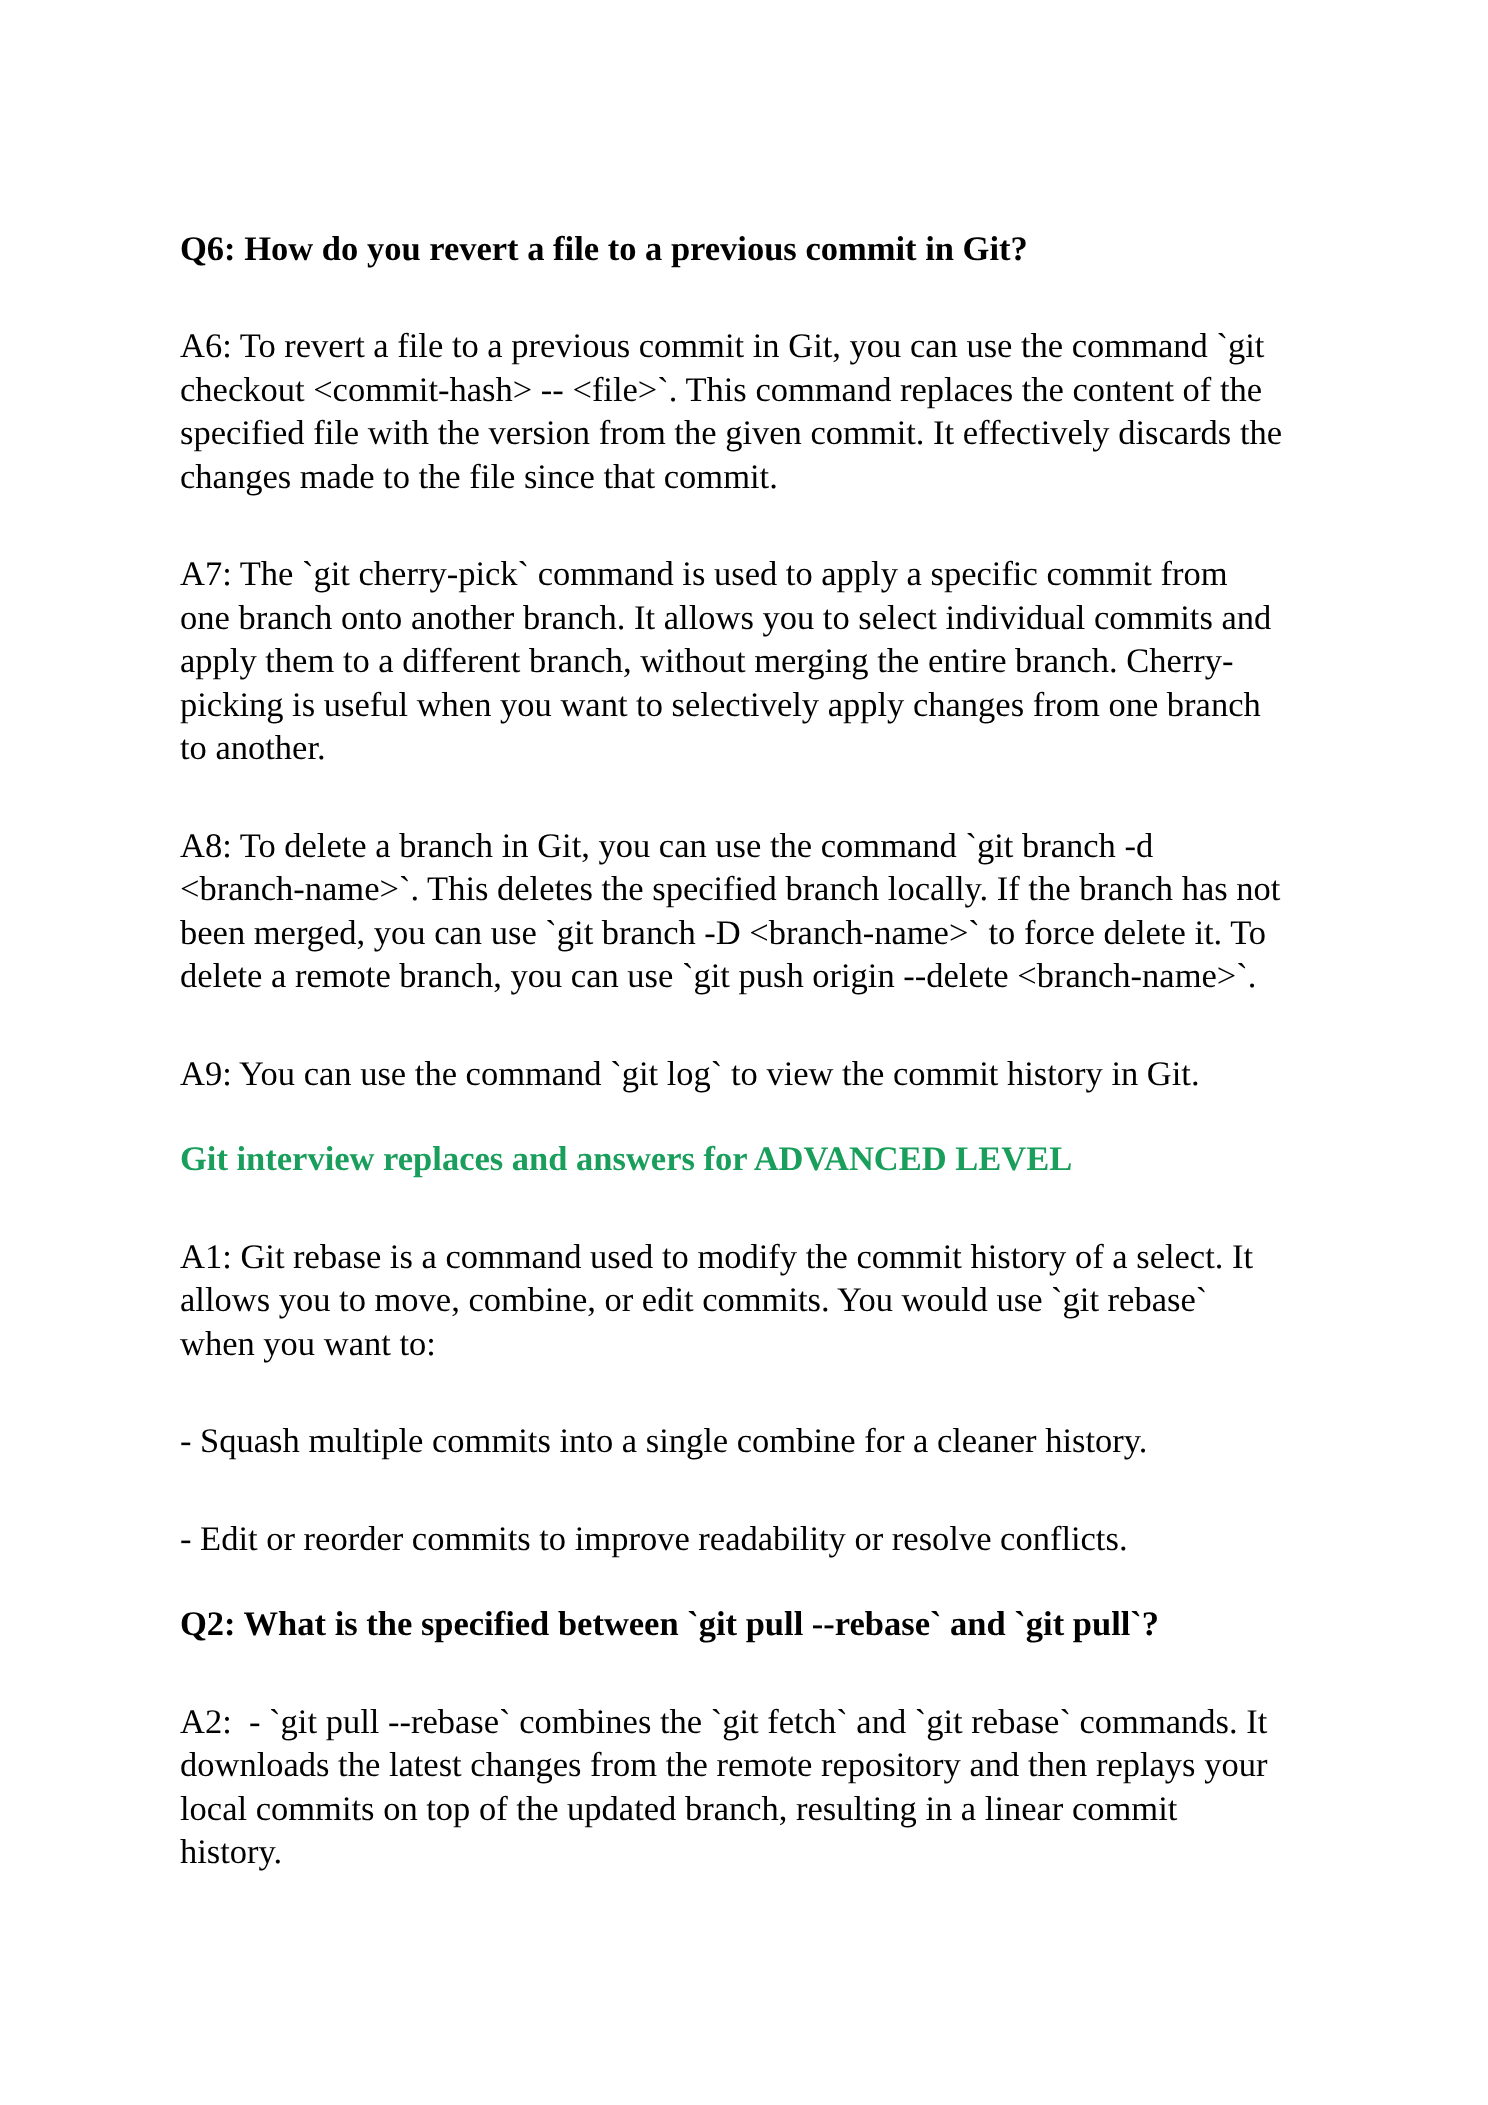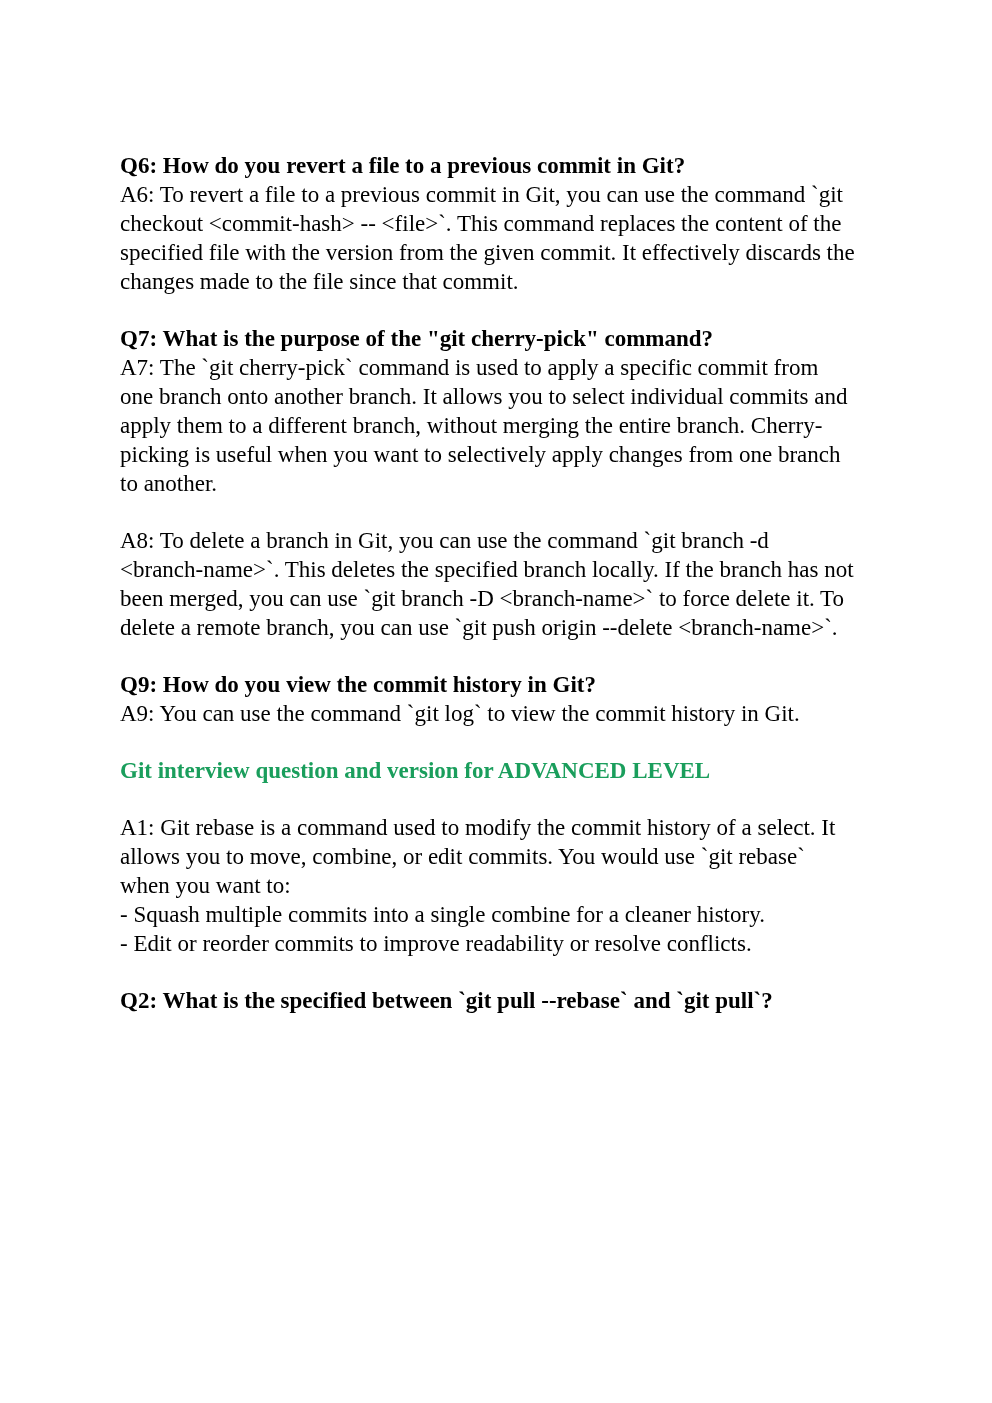--- a/index.html
+++ b/index.html
@@ -27,20 +27,21 @@
     font-size: 23px;
     line-height: 29px;
     font-weight: bold;
     white-space: nowrap;
   }
   .a {
     font-size: 23px;
     line-height: 29px;
     white-space: pre-wrap;
     max-width: 754px;
+    margin-top: 36px;
   }
   .green-heading {
     margin: 6px 0 28px 0;
     font-size: 23px;
     line-height: 29px;
     font-weight: bold;
     color: #1a9e5c; 
     white-space: nowrap;
   }
 </style>
@@ -48,38 +49,37 @@
 <body>
 
 <div class="page">
 
   <section class="qa-block">
     <div class="q">Q6: How do you revert a file to a previous commit in Git?</div>
     <div class="a">A6: To revert a file to a previous commit in Git, you can use the command `git checkout &lt;commit-hash&gt; -- &lt;file&gt;`. This command replaces the content of the specified file with the version from the given commit. It effectively discards the changes made to the file since that commit.</div>
   </section>
 
   <section class="qa-block">
-    <div class="q">Q7: What is the purpose of the "git cherry-pick" command?</div>
     <div class="a">A7: The `git cherry-pick` command is used to apply a specific commit from one branch onto another branch. It allows you to select individual commits and apply them to a different branch, without merging the entire branch. Cherry-picking is useful when you want to selectively apply changes from one branch to another.</div>
   </section>
 
   <section class="qa-block">
     <div class="a">A8: To delete a branch in Git, you can use the command `git branch -d &lt;branch-name&gt;`. This deletes the specified branch locally. If the branch has not been merged, you can use `git branch -D &lt;branch-name&gt;` to force delete it. To delete a remote branch, you can use `git push origin --delete &lt;branch-name&gt;`.</div>
   </section>
 
   <section class="qa-block">
-    <div class="q">Q9: How do you view the commit history in Git?</div>
     <div class="a">A9: You can use the command `git log` to view the commit history in Git.</div>
   </section>
 
-  <h2 class="green-heading">Git interview question and version for ADVANCED LEVEL</h2>
+  <h2 class="green-heading">Git interview replaces and answers for ADVANCED LEVEL</h2>
 
   <section class="qa-block">
     <div class="a">A1: Git rebase is a command used to modify the commit history of a select. It allows you to move, combine, or edit commits. You would use `git rebase` when you want to:</div>
     <div class="a">- Squash multiple commits into a single combine for a cleaner history.</div>
     <div class="a">- Edit or reorder commits to improve readability or resolve conflicts.</div>
   </section>
 
   <section class="qa-block">
     <div class="q">Q2: What is the specified between `git pull --rebase` and `git pull`?</div>
+    <div class="a">A2:  - `git pull --rebase` combines the `git fetch` and `git rebase` commands. It downloads the latest changes from the remote repository and then replays your local commits on top of the updated branch, resulting in a linear commit history.</div>
   </section>
 
 </div>
 
 </body></html>

